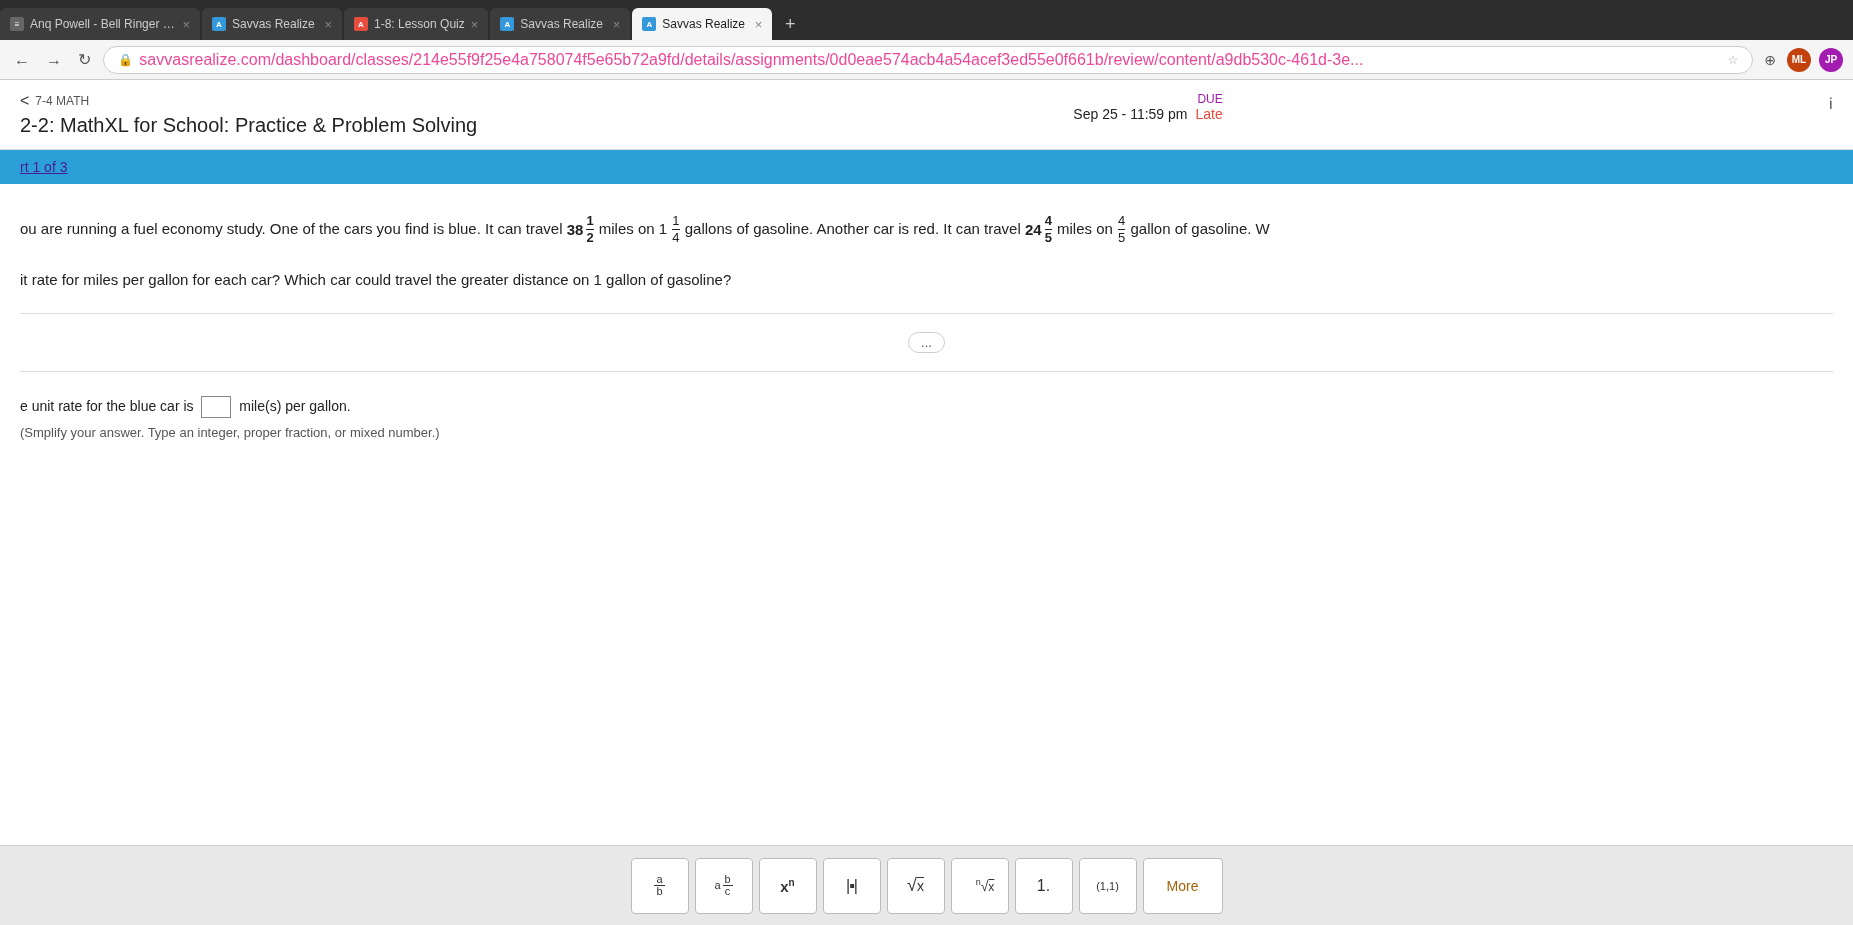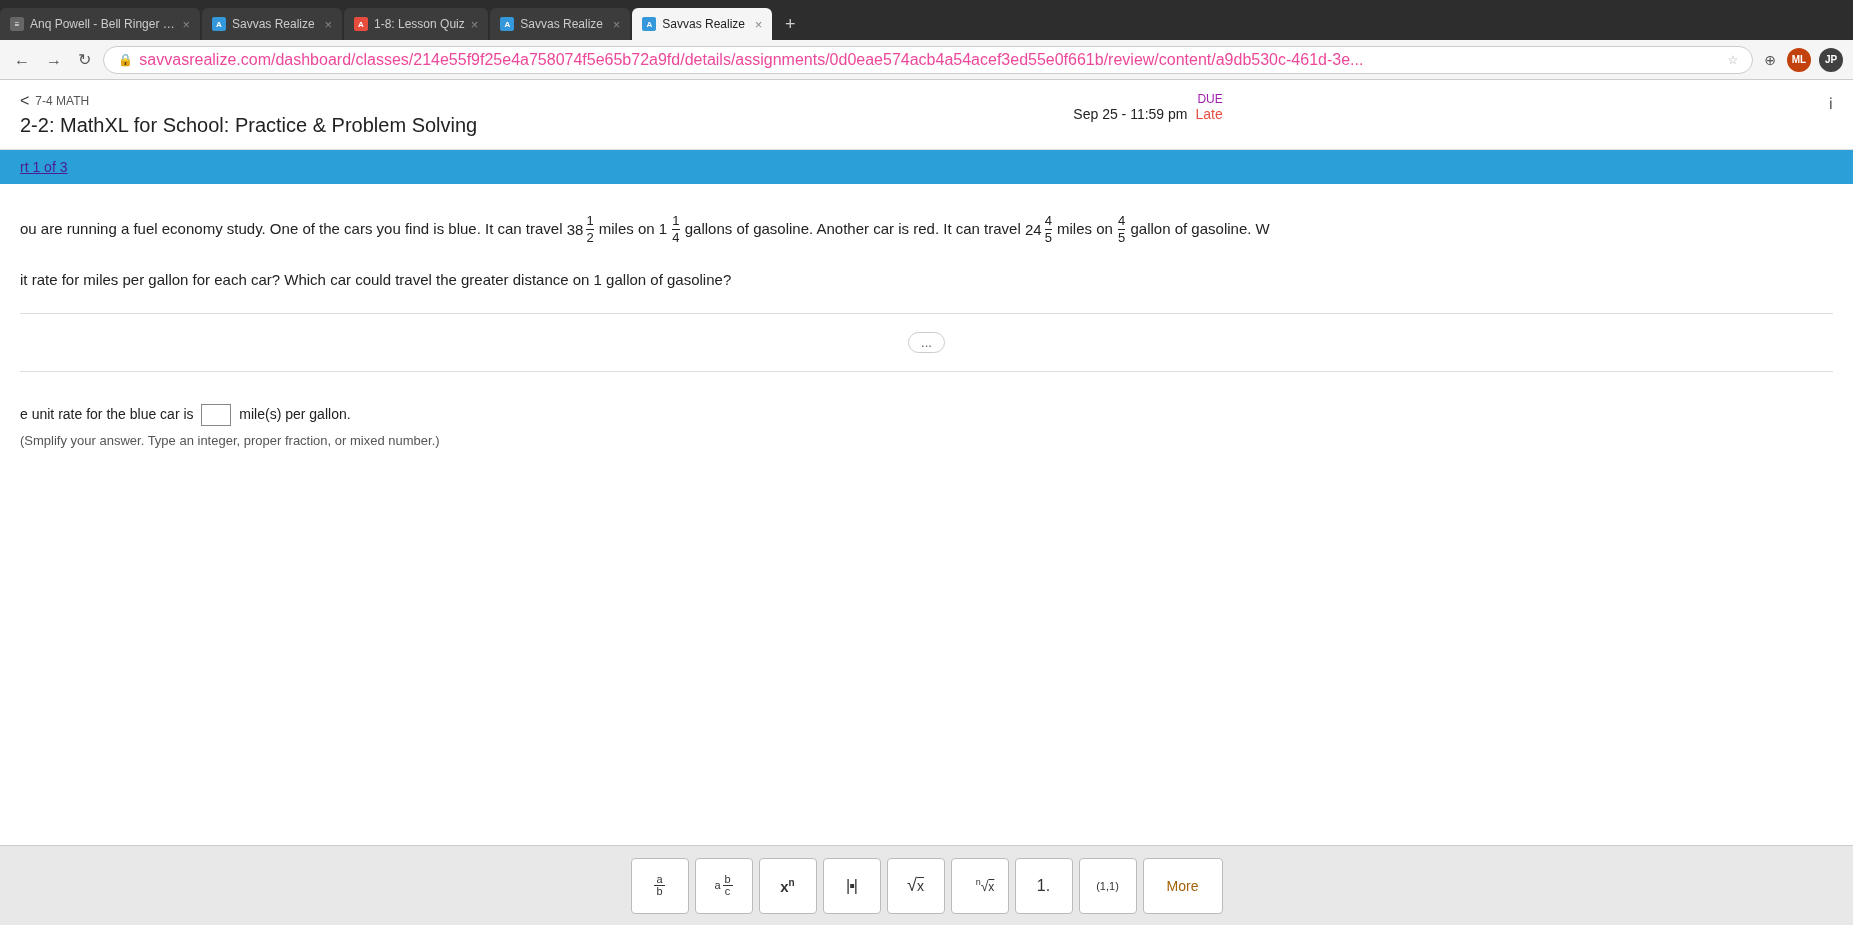--- a/index.html
+++ b/index.html
@@ -18,21 +18,21 @@
     .tab-new { width: 32px; height: 32px; display: flex; align-items: center; justify-content: center; color: #ccc; font-size: 18px; cursor: pointer; background: transparent; border: none; }
 
     .address-bar { background: #f5f5f5; height: 40px; display: flex; align-items: center; padding: 0 10px; gap: 8px; border-bottom: 1px solid #ccc; }
     .nav-btn { background: none; border: none; color: #555; font-size: 16px; cursor: pointer; padding: 4px; }
     .address-input { flex: 1; background: #fff; border: 1px solid #ccc; border-radius: 20px; padding: 4px 14px; font-size: 12px; color: #222; display: flex; align-items: center; gap: 6px; height: 28px; }
     .address-icon { font-size: 12px; color: #888; }
     .address-text { font-size: 16px; color: #ec4899; flex: 1; }
     .toolbar-icons { display: flex; gap: 8px; align-items: center; }
     .toolbar-icon { background: none; border: none; color: #555; font-size: 14px; cursor: pointer; padding: 3px; }
     .avatar { width: 24px; height: 24px; border-radius: 50%; background: #c2410c; display: flex; align-items: center; justify-content: center; font-size: 10px; color: white; font-weight: bold; }
-    .avatar2 { width: 24px; height: 24px; border-radius: 50%; background: #404040; display: flex; align-items: center; justify-content: center; font-size: 10px; color: white; font-weight: bold; }
+    .avatar2 { width: 24px; height: 24px; border-radius: 50%; background: #a21caf; display: flex; align-items: center; justify-content: center; font-size: 10px; color: white; font-weight: bold; }
 
     
     .page { background: #f5f5f5; height: calc(925px - 80px); display: flex; flex-direction: column; }
 
     
     .page-header { background: white; padding: 12px 20px; display: flex; justify-content: space-between; align-items: flex-start; border-bottom: 1px solid #ddd; }
     .header-left { display: flex; flex-direction: column; }
     .breadcrumb { font-size: 12px; color: #555; margin-bottom: 4px; display: flex; align-items: center; gap: 6px; }
     .back-arrow { font-size: 16px; color: #333; }
     .page-title { font-size: 20px; color: #222; font-weight: normal; }
@@ -45,27 +45,27 @@
     
     .progress-section { background: #2a9fd8; padding: 8px 20px; }
     .progress-text { color: #4c1d95; font-size: 14px; text-decoration: underline; }
 
     
     .content-area { flex: 1; background: white; padding: 30px 20px; overflow-y: auto; position: relative; }
     .question-text { font-size: 15px; color: #222; line-height: 1.8; margin-bottom: 20px; }
     .fraction { display: inline-flex; flex-direction: column; align-items: center; vertical-align: middle; font-size: 13px; line-height: 1.1; margin: 0 1px; }
     .fraction .num { border-bottom: 1px solid #222; padding-bottom: 1px; }
     .fraction .den { padding-top: 1px; }
-    .mixed-number { display: inline-flex; align-items: center; gap: 2px; vertical-align: middle; }
+    .mixed-number { display: inline-flex; align-items: center; gap: 2px; vertical-align: middle; font-weight: bold; }
     .ellipsis-btn { display: inline-block; border: 1px solid #ccc; border-radius: 12px; padding: 2px 12px; font-size: 13px; color: #555; cursor: pointer; margin: 10px auto; }
     .ellipsis-container { text-align: center; margin: 8px 0; }
     .divider-line { border: none; border-top: 1px solid #ddd; margin: 8px 0; }
 
     
-    .answer-section { font-size: 14px; color: #222; margin-top: 28px; line-height: 2; }
+    .answer-section { font-size: 14px; color: #222; margin-top: 20px; line-height: 2; }
     .answer-input { display: inline-block; width: 30px; height: 22px; border: 1px solid #888; vertical-align: middle; margin: 0 4px; }
     .simplify-note { font-size: 13px; color: #555; }
 
     
     .math-toolbar { background: #e8e8e8; border-top: 1px solid #ccc; padding: 10px; display: flex; justify-content: center; align-items: center; gap: 6px; height: 80px; }
     .math-btn { background: white; border: 1px solid #bbb; border-radius: 4px; width: 58px; height: 56px; display: flex; align-items: center; justify-content: center; cursor: pointer; font-size: 18px; color: #333; }
     .math-btn.more-btn { font-size: 14px; width: 80px; color: #a16207; }
 
     .fraction-glyph { display: inline-flex; flex-direction: column; align-items: center; font-size: 11px; line-height: 1; }
     .fraction-glyph .top { border-bottom: 1px solid currentColor; padding: 0 2px; }

